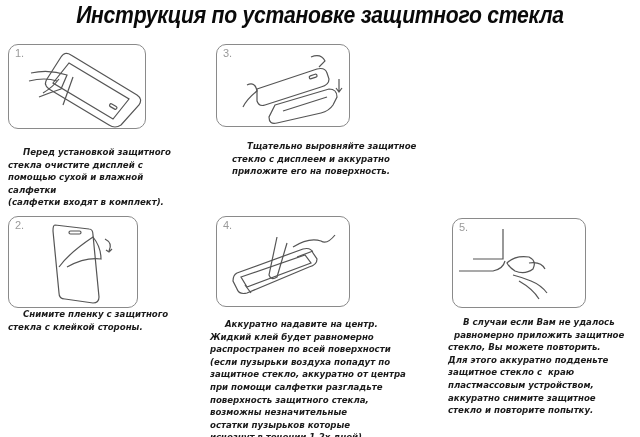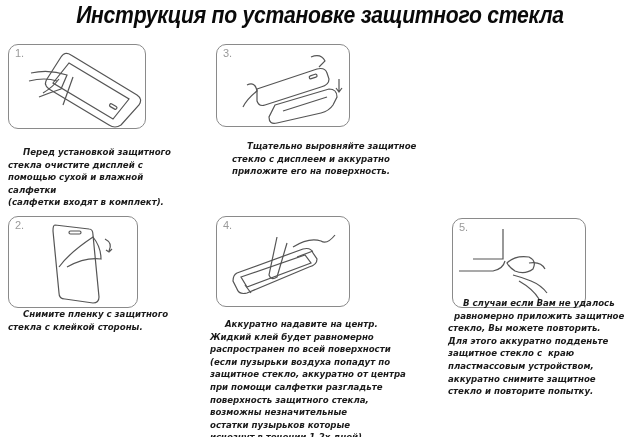--- a/index.html
+++ b/index.html
@@ -92,20 +92,20 @@
   <span class="num">5.</span>
   <svg viewBox="0 0 132 88" fill="none" stroke="#555" stroke-width="1.2">
     <path d="M50 10 L50 40 L20 40"></path>
     <path d="M52 42 Q50 50 40 52 L6 52"></path>
     <path d="M54 44 Q62 36 76 38 Q84 42 80 50 Q72 56 62 52 Q56 48 54 44 Z"></path>
     <path d="M60 56 Q68 58 78 62 Q88 66 94 74"></path>
     <path d="M76 44 Q88 42 92 50"></path>
     <path d="M66 62 Q80 70 86 80"></path>
   </svg>
 </div>
-<div class="step-text" style="left:448px; top:297px;">     В случаи если Вам не удалось
+<div class="step-text" style="left:448px; top:316px;">     В случаи если Вам не удалось
   равномерно приложить защитное
 стекло, Вы можете повторить.
 Для этого аккуратно подденьте
 защитное стекло с  краю
 пластмассовым устройством,
 аккуратно снимите защитное
 стекло и повторите попытку.</div>
 
 </body></html>

